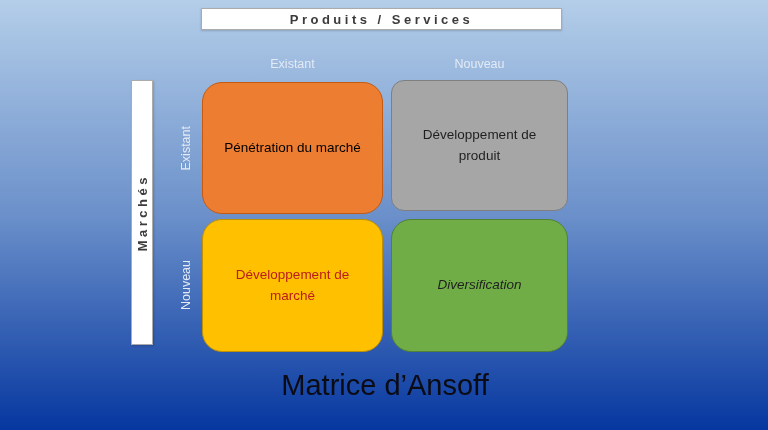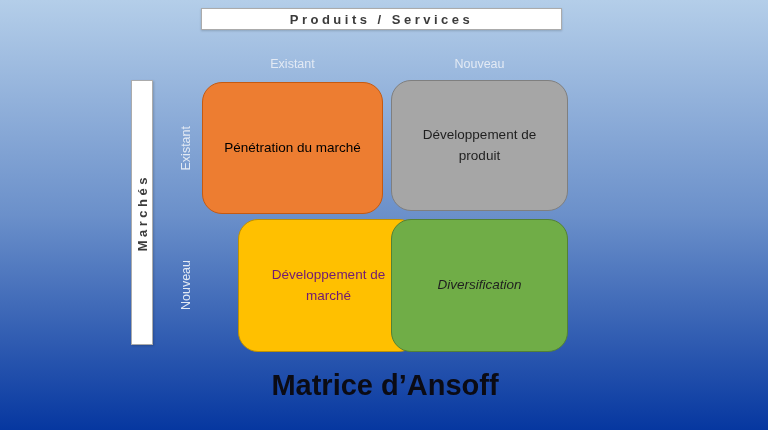--- a/index.html
+++ b/index.html
@@ -122,27 +122,27 @@
     <span class="vtext" style="color: rgb(227, 234, 244);">Existant</span>
   </div>
   <div class="row-label row-2">
     <span class="vtext" style="color: rgb(227, 234, 244);">Nouveau</span>
   </div>
 
   <div class="quadrant q-penetration" style="background: rgb(237, 125, 49); border-color: rgb(197, 90, 17); color: #000000;">
     <span>Pénétration du marché</span>
   </div>
 
-  <div class="quadrant q-product-dev" style="background: rgb(166, 166, 166); border-color: rgb(127, 127, 127); color: rgb(31, 31, 31);">
+  <div class="quadrant q-product-dev" style="background: rgb(166, 166, 166); border-color: rgb(127, 127, 127); color: rgb(31, 31, 31); border-radius: 13px;">
     <span>Développement de produit</span>
   </div>
 
-  <div class="quadrant q-market-dev" style="background: rgb(255, 192, 0); border-color: rgb(191, 144, 0); color: #701a75; margin-left: 36px;">
+  <div class="quadrant q-market-dev" style="background: rgb(255, 192, 0); border-color: rgb(191, 144, 0); color: #b91c1c;">
     <span>Développement de marché</span>
   </div>
 
   <div class="quadrant q-diversification" style="background: rgb(112, 173, 71); border-color: rgb(83, 129, 53); color: rgb(31, 31, 31); font-style: italic;">
     <span>Diversification</span>
   </div>
 
-  <div class="slide-title" style="color: rgb(11, 11, 20); font-weight: bold;">Matrice d’Ansoff</div>
+  <div class="slide-title" style="color: rgb(11, 11, 20);">Matrice d’Ansoff</div>
 
 </div>
 
 </body></html>

